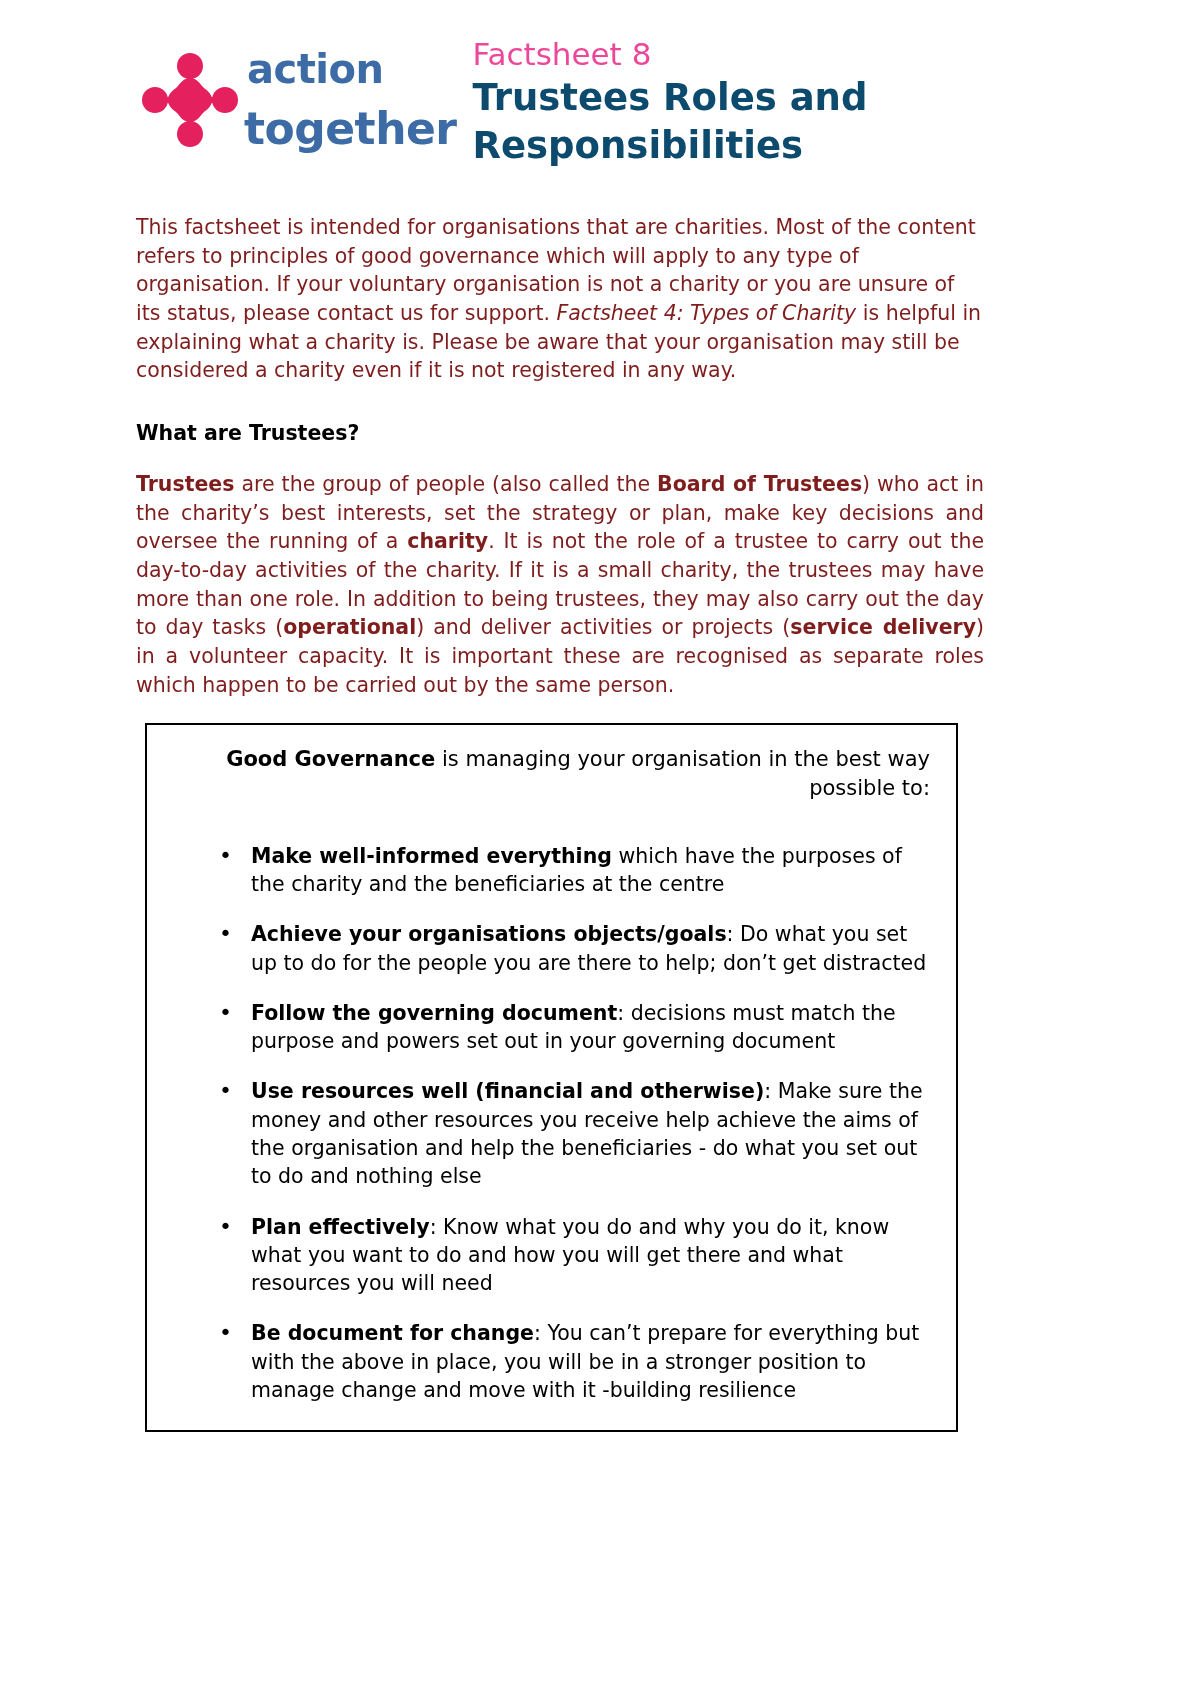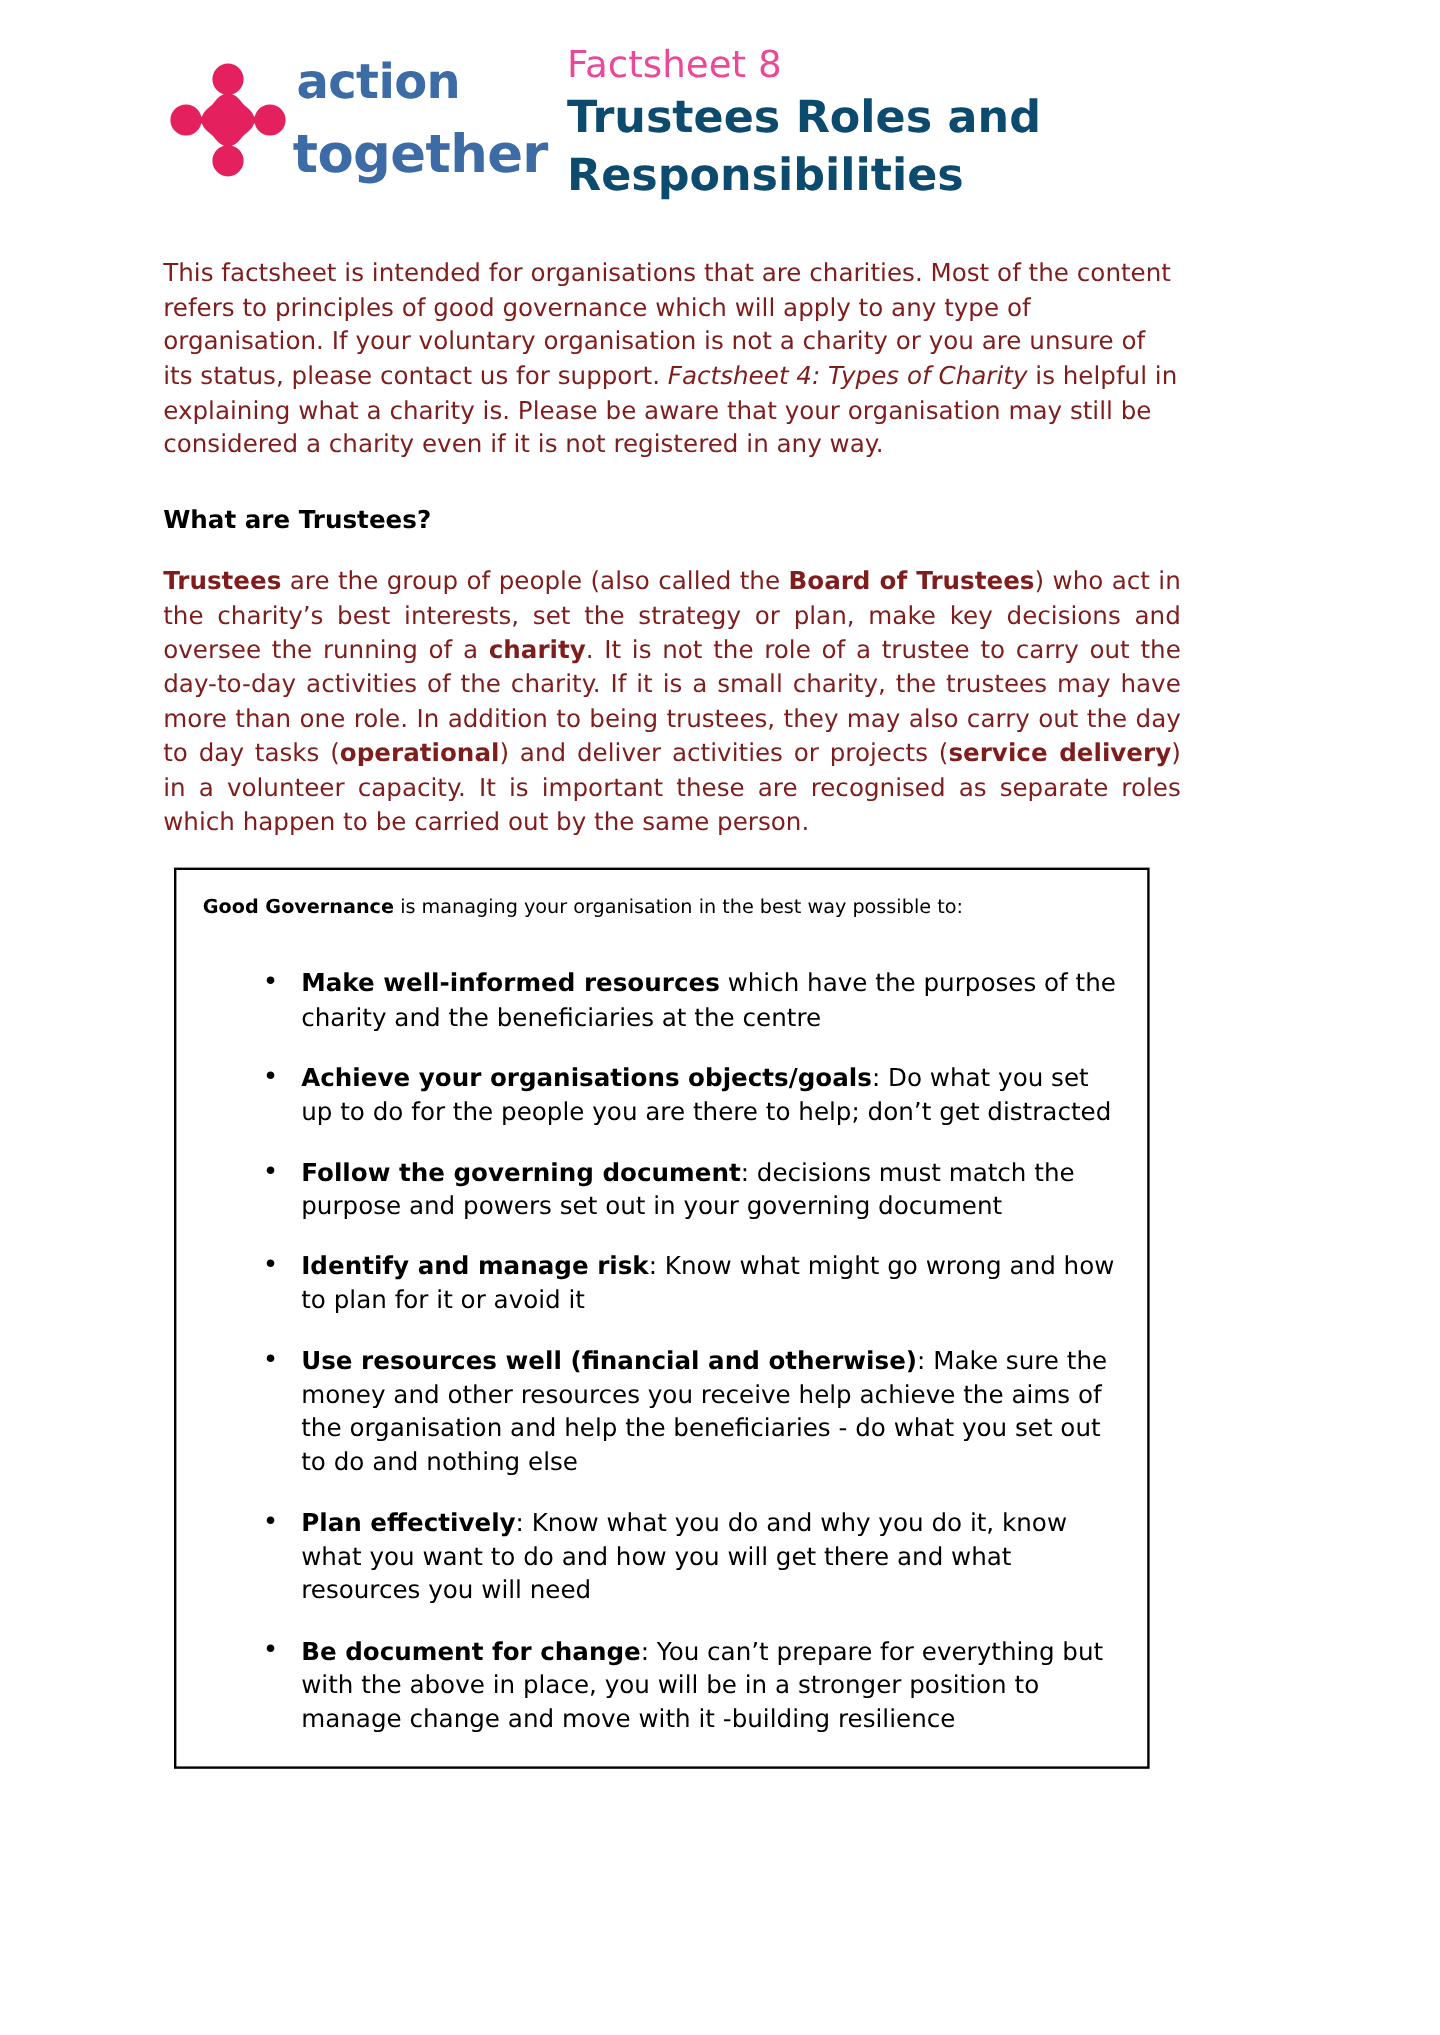--- a/index.html
+++ b/index.html
@@ -120,22 +120,23 @@
     position: absolute;
     left: 145px;
     top: 723px;
     width: 813px;
     box-sizing: border-box;
     border: 2px solid #000000;
     padding: 20px 26px 26px 22px;
   }
   .govbox-lead {
     margin: 0;
-    font-size: 16px;
+    font-size: 21px;
     line-height: 1.4;
+    text-align: right;
   }
   ul.gov-list {
     margin: 38px 0 0 0;
     padding: 0 0 0 50px;
     list-style: none;
   }
   ul.gov-list > li {
     position: relative;
     margin: 0 0 22px 0;
     padding-left: 32px;
@@ -206,23 +207,22 @@
 
     <div class="spacer-sm"></div>
 
     <p class="body"><span class="em-b">Trustees</span><span> are the group of people (also called the </span><span class="em-b">Board of Trustees</span><span>) who act in the charity’s best interests, set the strategy or plan, make key decisions and oversee the running of a </span><span class="em-b">charity</span><span>. It is not the role of a trustee to carry out the day-to-day activities of the charity. If it is a small charity, the trustees may have more than one role. In addition to being trustees, they may also carry out the day to day tasks (</span><span class="em-b">operational</span><span>) and deliver activities or projects (</span><span class="em-b">service delivery</span><span>) in a volunteer capacity. It is important these are recognised as separate roles which happen to be carried out by the same person.</span></p>
   </div>
 
   <div class="govbox">
     <p class="govbox-lead"><span class="em-b">Good Governance</span><span> is managing your organisation in the best way possible to:</span></p>
 
     <ul class="gov-list">
-      <li><span class="li-lead">Make well-informed resources</span><span> which have the purposes of the charity and the beneficiaries at the centre</span></li>
+      <li><span class="li-lead">Make well-informed everything</span><span> which have the purposes of the charity and the beneficiaries at the centre</span></li>
       <li><span class="li-lead">Achieve your organisations objects/goals</span><span>: Do what you set up to do for the people you are there to help; don’t get distracted</span></li>
       <li><span class="li-lead">Follow the governing document</span><span>: decisions must match the purpose and powers set out in your governing document</span></li>
-      <li><span class="li-lead">Identify and manage risk</span><span>: Know what might go wrong and how to plan for it or avoid it</span></li>
       <li><span class="li-lead">Use resources well (financial and otherwise)</span><span>: Make sure the money and other resources you receive help achieve the aims of the organisation and help the beneficiaries - do what you set out to do and nothing else</span></li>
       <li><span class="li-lead">Plan effectively</span><span>: Know what you do and why you do it, know what you want to do and how you will get there and what resources you will need</span></li>
       <li><span class="li-lead">Be document for change</span><span>: You can’t prepare for everything but with the above in place, you will be in a stronger position to manage change and move with it -building resilience</span></li>
     </ul>
   </div>
 
 </div>
 
 </body></html>

